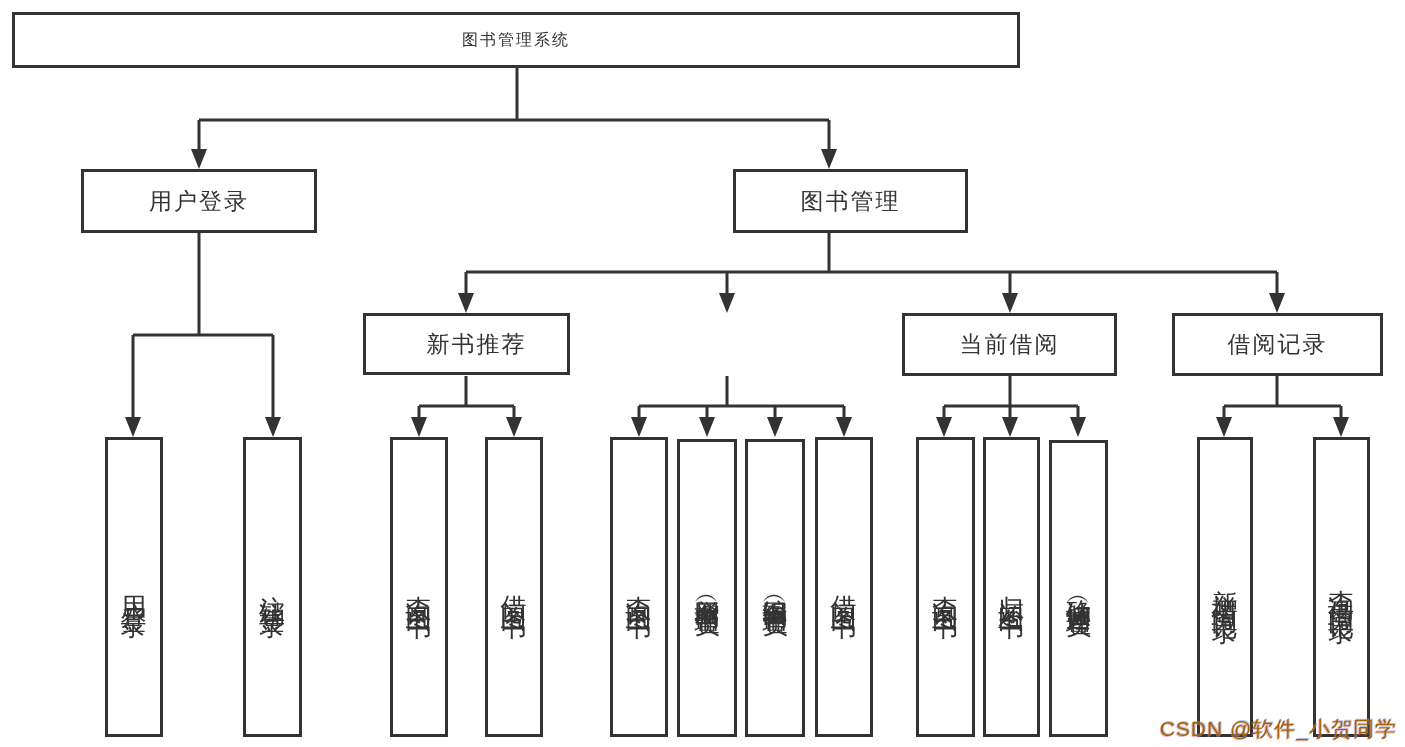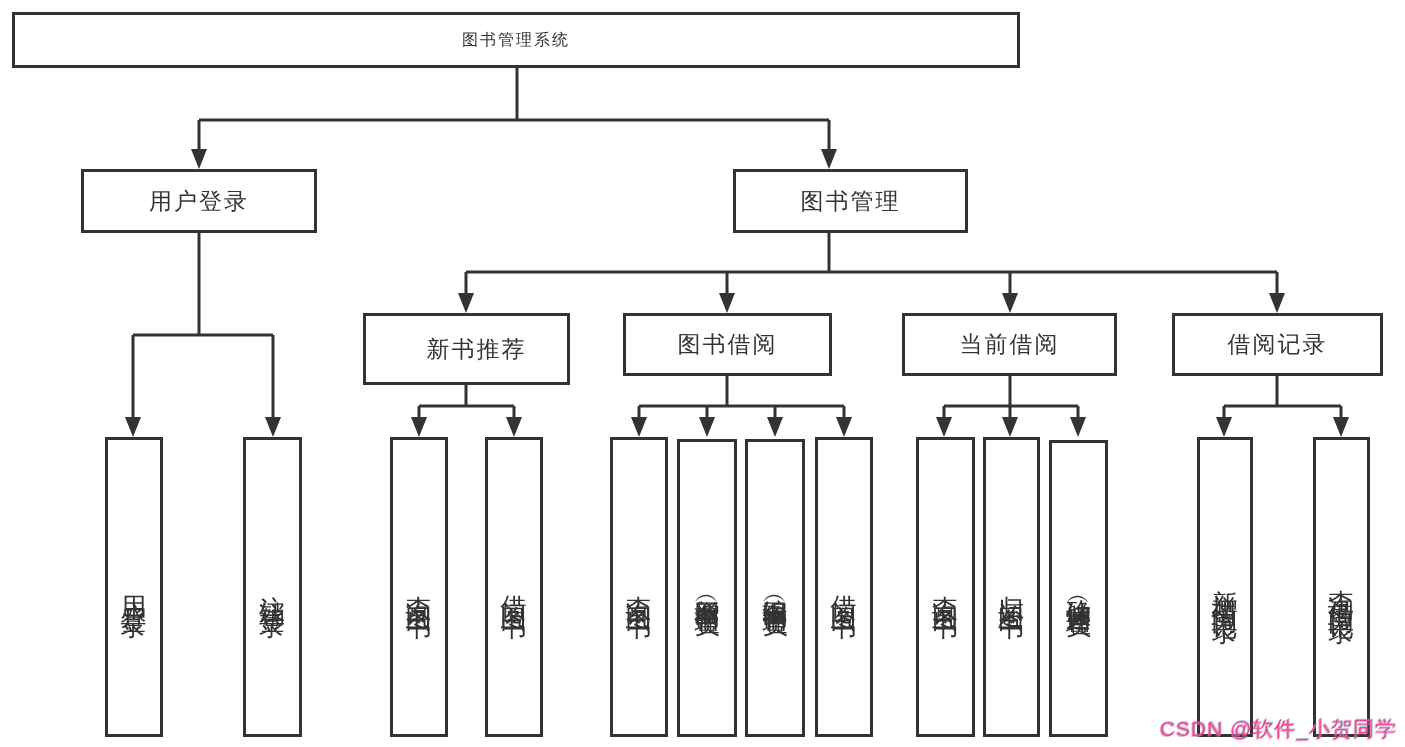--- a/index.html
+++ b/index.html
@@ -43,21 +43,21 @@
   .vlabel.tight {
     letter-spacing: 2px;
     font-size: 25px;
   }
   .watermark {
     position: absolute;
     right: 8px;
     bottom: 4px;
     font-size: 21px;
     letter-spacing: 1px;
-    color: #ec4899;
+    color: #a16207;
     text-shadow: -1px 1px 0 rgba(220,120,120,0.55), 1px -1px 0 rgba(120,150,220,0.55);
     white-space: nowrap;
     z-index: 5;
   }
 </style>
 </head>
 <body>
 
 <div class="stage">
 
@@ -105,25 +105,22 @@
     <span class="hlabel">图书管理系统</span>
   </div>
 
   <div class="node" style="left:81px; top:169px; width:236px; height:64px;">
     <span class="hlabel">用户登录</span>
   </div>
   <div class="node" style="left:712px; top:169px; width:235px; height:64px;margin-left:21px;">
     <span class="hlabel">图书管理</span>
   </div>
 
-  <div class="node" style="left:363px; top:313px; width:207px; height:72px;padding-left:20px;">
+  <div class="node" style="left:363px; top:313px; width:207px; height:62px;padding-left:20px;">
     <span class="hlabel">新书推荐</span>
-  </div>
-  <div class="node" style="left:623px; top:313px; width:209px; height:63px;">
-    <span class="hlabel">图书借阅</span>
   </div>
   <div class="node" style="left:1172px; top:313px; width:211px; height:63px;">
     <span class="hlabel">借阅记录</span>
   </div>
   <div class="node" style="left:902px; top:313px; width:215px; height:63px;">
     <span class="hlabel">当前借阅</span>
   </div>
 
   <div class="node" style="left:105px; top:437px; width:58px; height:300px;">
     <span class="vlabel">用户登录</span>

